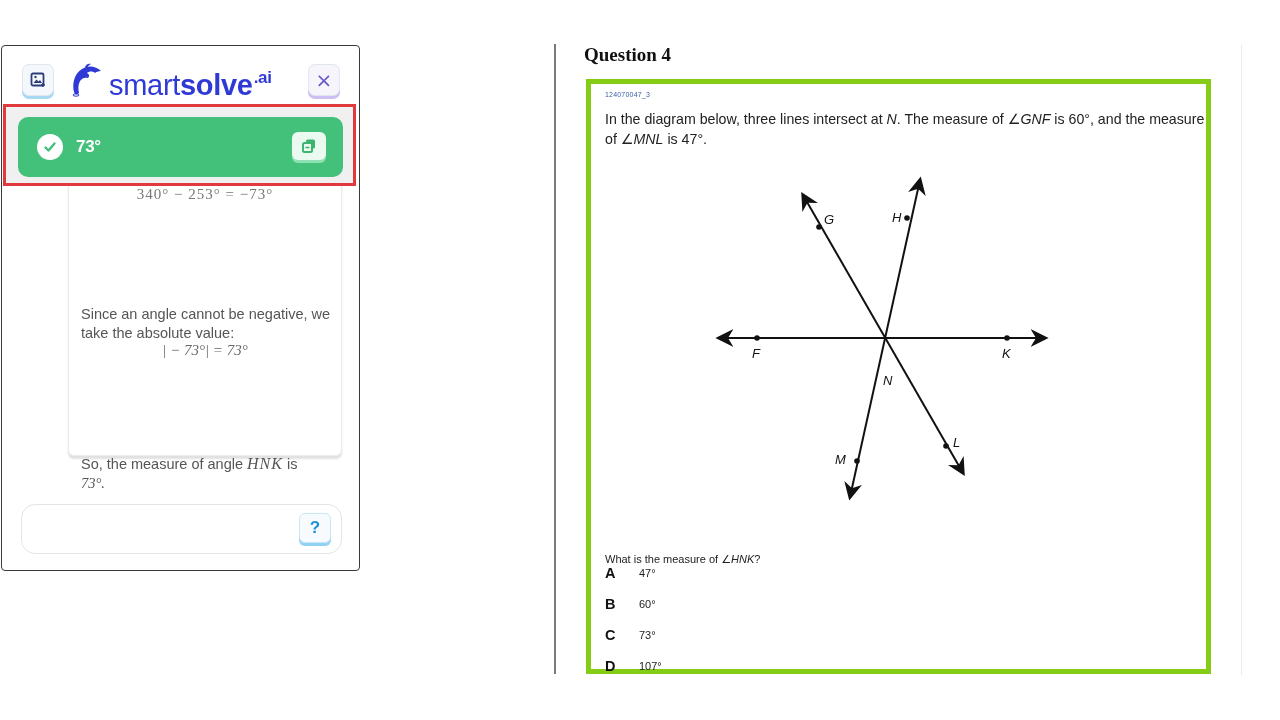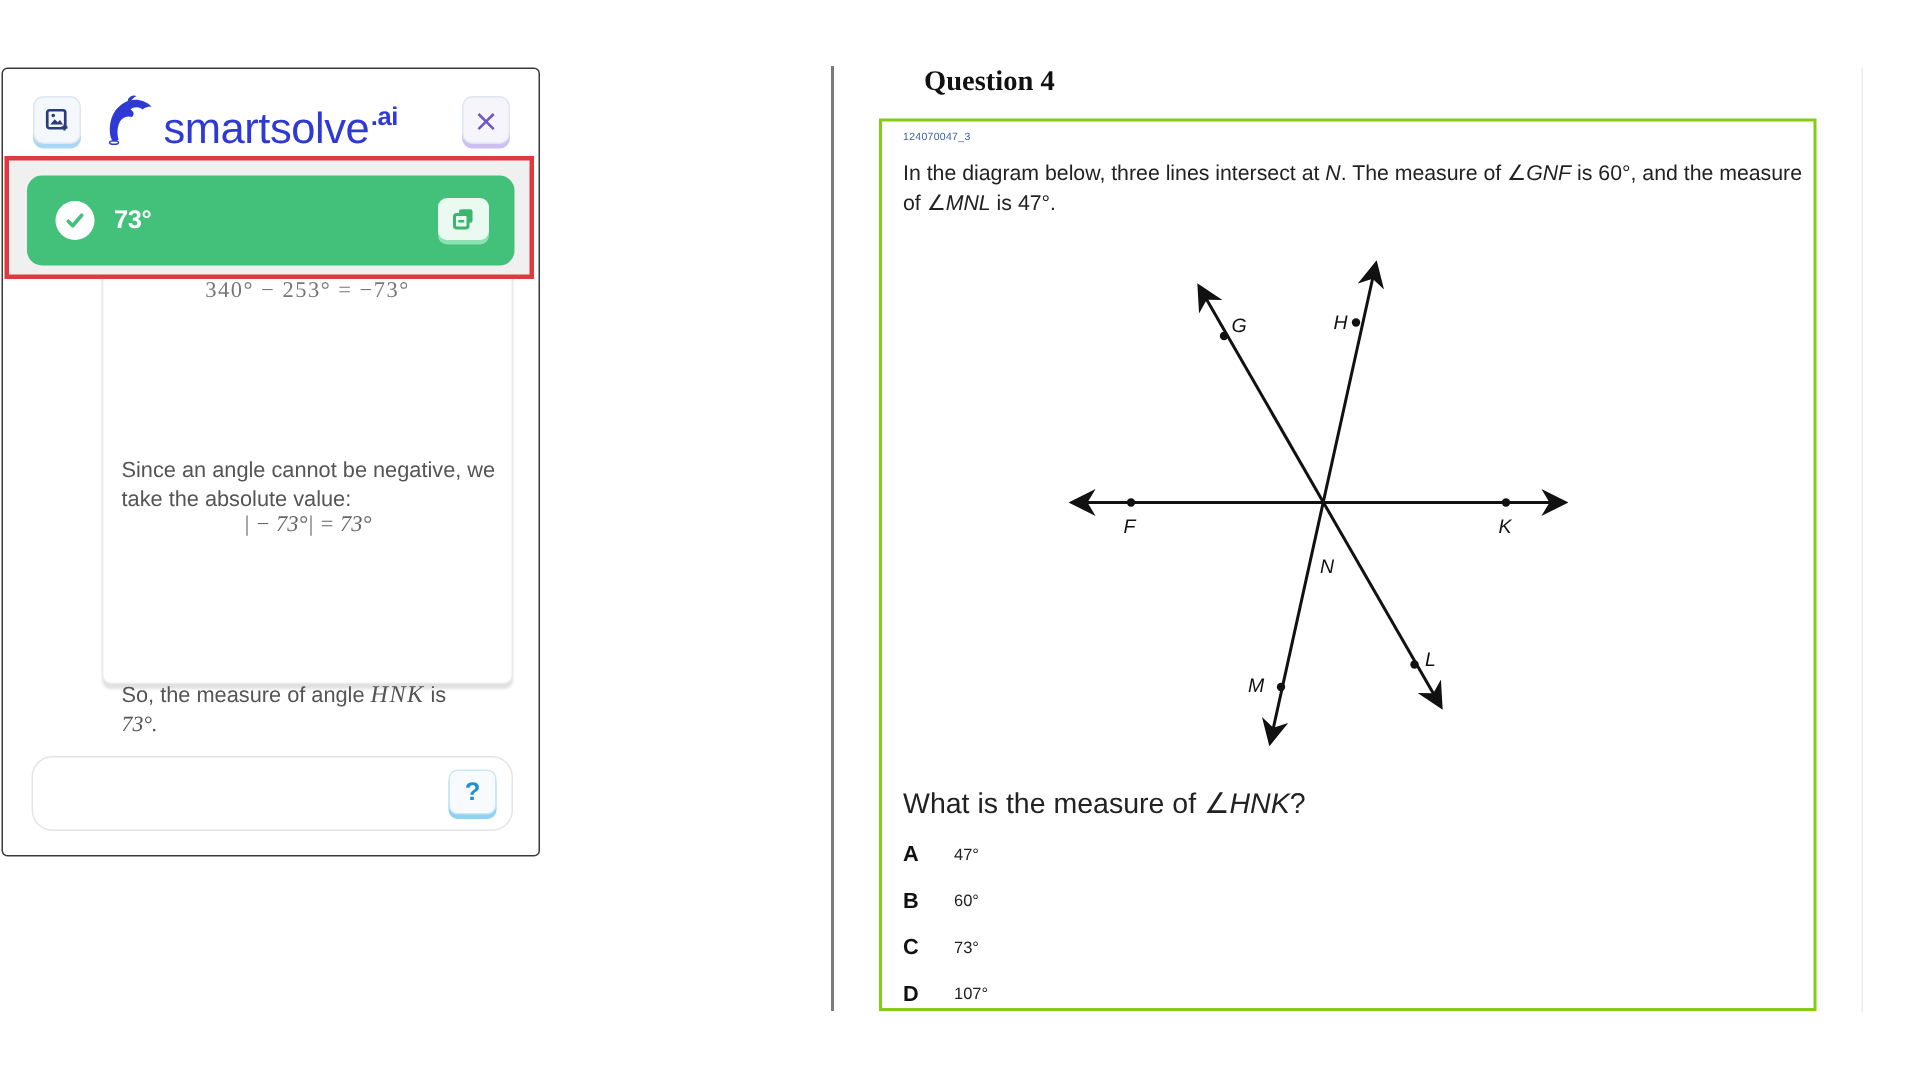--- a/index.html
+++ b/index.html
@@ -17,21 +17,21 @@
     display: flex; align-items: center; justify-content: center;
     background: #f4f7fb; border: 1px solid #dfe6ee;
   }
   .icon-btn.image-btn { left: 20px; top: 18px; box-shadow: 0 3px 0 #a9d8f5; }
   .icon-btn.close-btn { left: 306px; top: 18px; box-shadow: 0 3px 0 #cdbef3; background: #f7f5fc; }
   .close-btn span { color: #6b55c9; font-size: 20px; line-height: 1; font-family: "DejaVu Sans", sans-serif; }
 
   .brand { position: absolute; left: 66px; top: 14px; height: 40px; display: flex; align-items: flex-start; }
   .brand-logo { width: 36px; height: 36px; margin-right: 5px; margin-top: 2px; }
   .brand-text { font-size: 29px; color: #2f3ad6; letter-spacing: -0.3px; line-height: 36px; font-family: "Liberation Sans", sans-serif; }
-  .brand-text .bold { font-weight: normal; }
+  .brand-text .bold { font-weight: bold; }
   .brand-text sup { font-size: 17px; vertical-align: 12px; margin-left: 1px; font-weight: bold; }
 
   .answer-highlight {
     position: absolute; left: 1px; top: 58px; width: 353px; height: 82px;
     border: 3px solid #e03a3e; background: #f0f0f0;
   }
   .answer-bar {
     position: absolute; left: 12px; top: 10px; width: 325px; height: 60px;
     background: #43c17b; border-radius: 10px; display: flex; align-items: center;
   }
@@ -71,33 +71,33 @@
     border: 1px solid #c9e6f7; background: #f7fbfe; box-shadow: 0 3px 0 #8fd2f3;
     display: flex; align-items: center; justify-content: center;
     color: #1d8fd6; font-weight: bold; font-size: 17px;
   }
 
   
   .doc-rule-left { position: absolute; left: 554px; top: 44px; width: 2px; height: 630px; background: #7a7a7a; }
   .doc-rule-right { position: absolute; left: 1241px; top: 45px; width: 1px; height: 630px; background: #ececec; }
   .question-title {
     position: absolute; left: 584px; top: 44px; font-family: "Liberation Serif", serif;
-    font-weight: bold; font-size: 19px; color: #111; margin-left: 32px;
+    font-weight: bold; font-size: 19px; color: #111;
   }
   .question-box {
     position: absolute; left: 586px; top: 79px; width: 625px; height: 595px;
-    border: 2px solid #84cc16; background: #fff;
+    border: 5px solid #84cc16; background: #fff;
   }
   .item-id { position: absolute; left: 14px; top: 7px; font-size: 7px; color: #3b5ea8; letter-spacing: 0.2px; }
   .stem {
     position: absolute; left: 14px; top: 25px; width: 600px; font-size: 14.2px; line-height: 20px; color: #222;
   }
   .stem i { font-style: italic; }
   .diagram { position: absolute; left: 120px; top: 88px; width: 340px; height: 330px; }
-  .prompt { position: absolute; left: 14px; top: 443px; font-size: 19px; color: #222; }
+  .prompt { position: absolute; left: 14px; top: 469px; font-size: 11px; color: #222; }
   .choices { position: absolute; left: 14px; top: 473px; }
   .choice { display: flex; align-items: center; height: 31px; cursor: pointer; }
   .choice-letter { width: 34px; font-weight: bold; font-size: 14.5px; color: #111; }
   .choice-value { font-size: 11px; color: #222; }
 </style>
 </head>
 <body>
 
 <div class="widget">
   <div class="widget-header">

